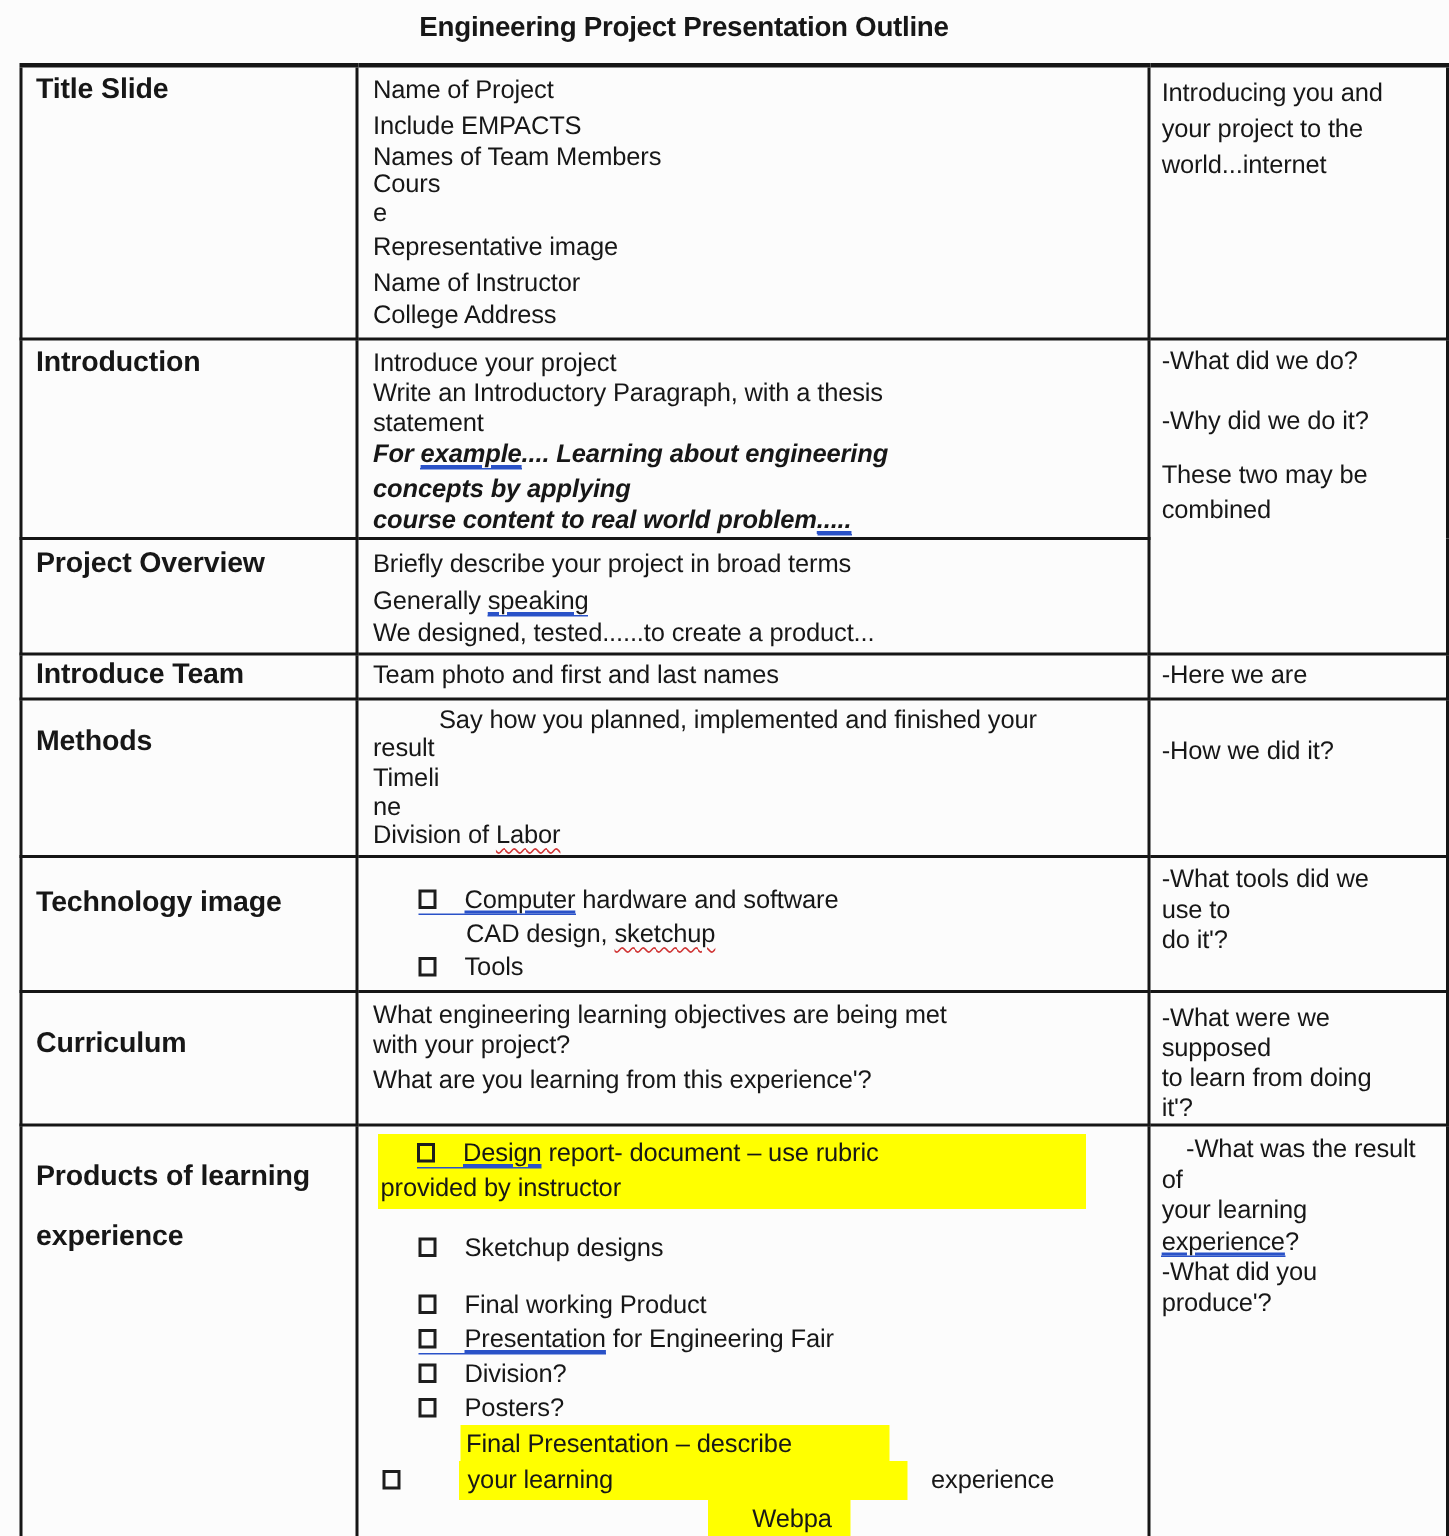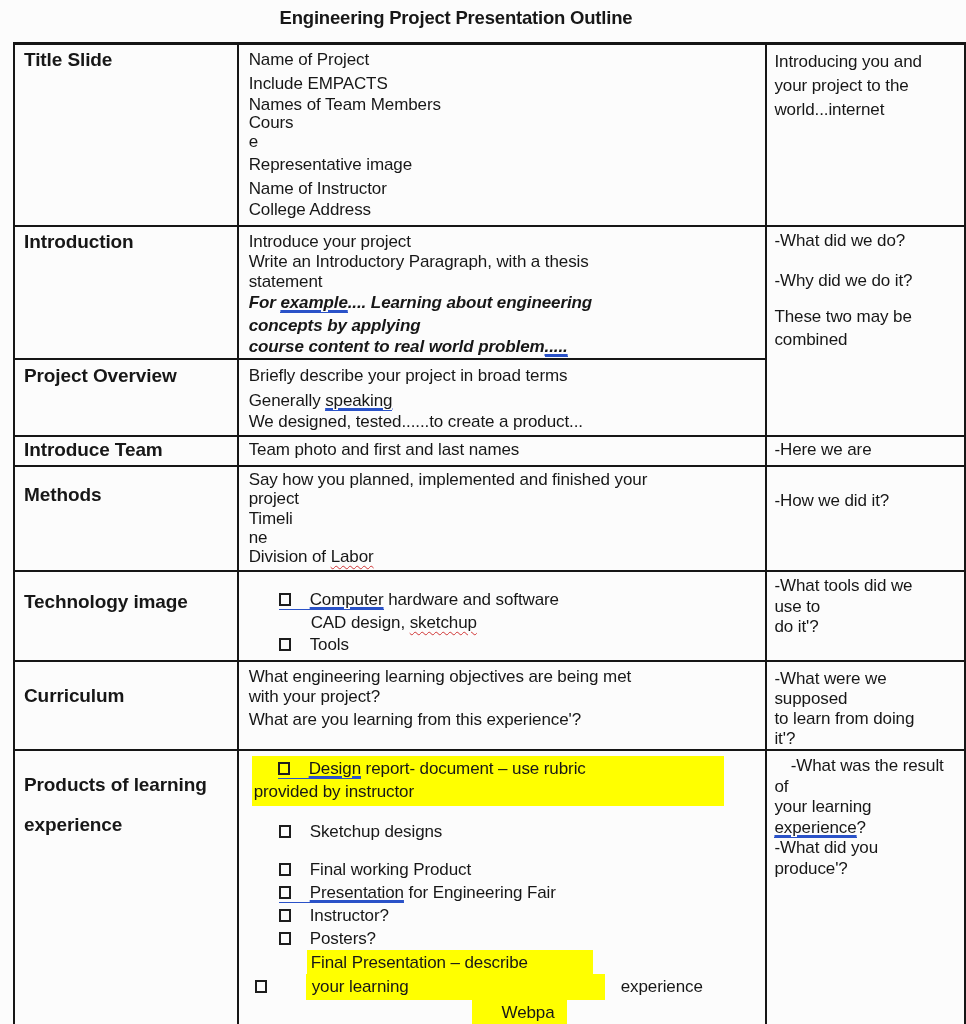--- a/index.html
+++ b/index.html
@@ -117,22 +117,22 @@
         </td>
         <td class="c3">
           <div class="line" style="line-height: 20px;"><span>-Here we are</span></div>
         </td>
       </tr>
       <tr class="r4">
         <td class="c1" style="height: 100px;">
           <div class="label" style="margin-top: 15px;">Methods</div>
         </td>
         <td class="c2">
-          <div class="line" style="line-height: 19px;"><span>Say how you planned, implemented and finished your</span></div>
-          <div class="line" style="line-height: 20px;"><span>project</span></div>
+          <div class="line" style="line-height: 19px; margin-left: 44px;"><span>Say how you planned, implemented and finished your</span></div>
+          <div class="line" style="line-height: 20px;"><span>result</span></div>
           <div class="line" style="line-height: 20px;"><span>Timeli</span></div>
           <div class="line" style="line-height: 18px;"><span>ne</span></div>
           <div class="line" style="line-height: 20px;"><span>Division of </span><span class="sq">Labor</span></div>
         </td>
         <td class="c3">
           <div class="line" style="line-height: 20px; margin-top: 21px;"><span>-How we did it?</span></div>
         </td>
       </tr>
       <tr class="r5">
         <td class="c1" style="height: 85px;">
@@ -170,21 +170,21 @@
           <div class="label" style="margin-top: 21px;">Products of learning
 
 experience</div>
         </td>
         <td class="c2">
           <div class="line" style="line-height: 23px; margin-top: 2px; padding-left: 3px;"><span class="wrapblk hl" style="width: 470px; padding-left: 2px; text-indent: 24px;"><span class="u"><span class="cb"></span><span>Design</span></span><span> report- document – use rubric
 provided by instructor</span></span></div>
           <div class="line" style="line-height: 23px; margin-top: 17px; padding-left: 30px;"><span class="cb"></span><span>Sketchup designs</span></div>
           <div class="line" style="line-height: 23px; margin-top: 15px; padding-left: 30px;"><span class="cb"></span><span>Final working Product</span></div>
           <div class="line" style="line-height: 23px; padding-left: 30px;"><span class="u"><span class="cb"></span><span>Presentation</span></span><span> for Engineering Fair</span></div>
-          <div class="line" style="line-height: 23px; padding-left: 30px;"><span class="cb"></span><span>Instructor?</span></div>
+          <div class="line" style="line-height: 23px; padding-left: 30px;"><span class="cb"></span><span>Division?</span></div>
           <div class="line" style="line-height: 23px; padding-left: 30px;"><span class="cb"></span><span>Posters?</span></div>
           <div class="line" style="line-height: 23px; padding-left: 58px;"><span class="wrapblk hl" style="padding-left: 4px; padding-right: 65px;"><span>Final Presentation – describe</span></span></div>
           <div class="line" style="line-height: 23px; padding-left: 6px;"><span class="cb"></span><span class="hl" style="display: inline-block; width: 293px; padding-left: 6px; margin-left: 20px;">your learning</span><span style="margin-left: 16px;">experience</span></div>
           <div class="line" style="line-height: 23px; padding-left: 28px; text-align: center;"><span class="wrapblk hl" style="padding-left: 30px; padding-right: 12px;"><span>Webpa</span></span></div>
         </td>
         <td class="c3">
           <div class="line" style="line-height: 20.5px; margin-top: 2px; text-align: center;"><span>-What was the result</span></div>
           <div class="line" style="line-height: 20.5px;"><span>of</span></div>
           <div class="line" style="line-height: 20.5px;"><span>your learning</span></div>
           <div class="line" style="line-height: 20.5px;"><span class="u">experience</span><span>?</span></div>

